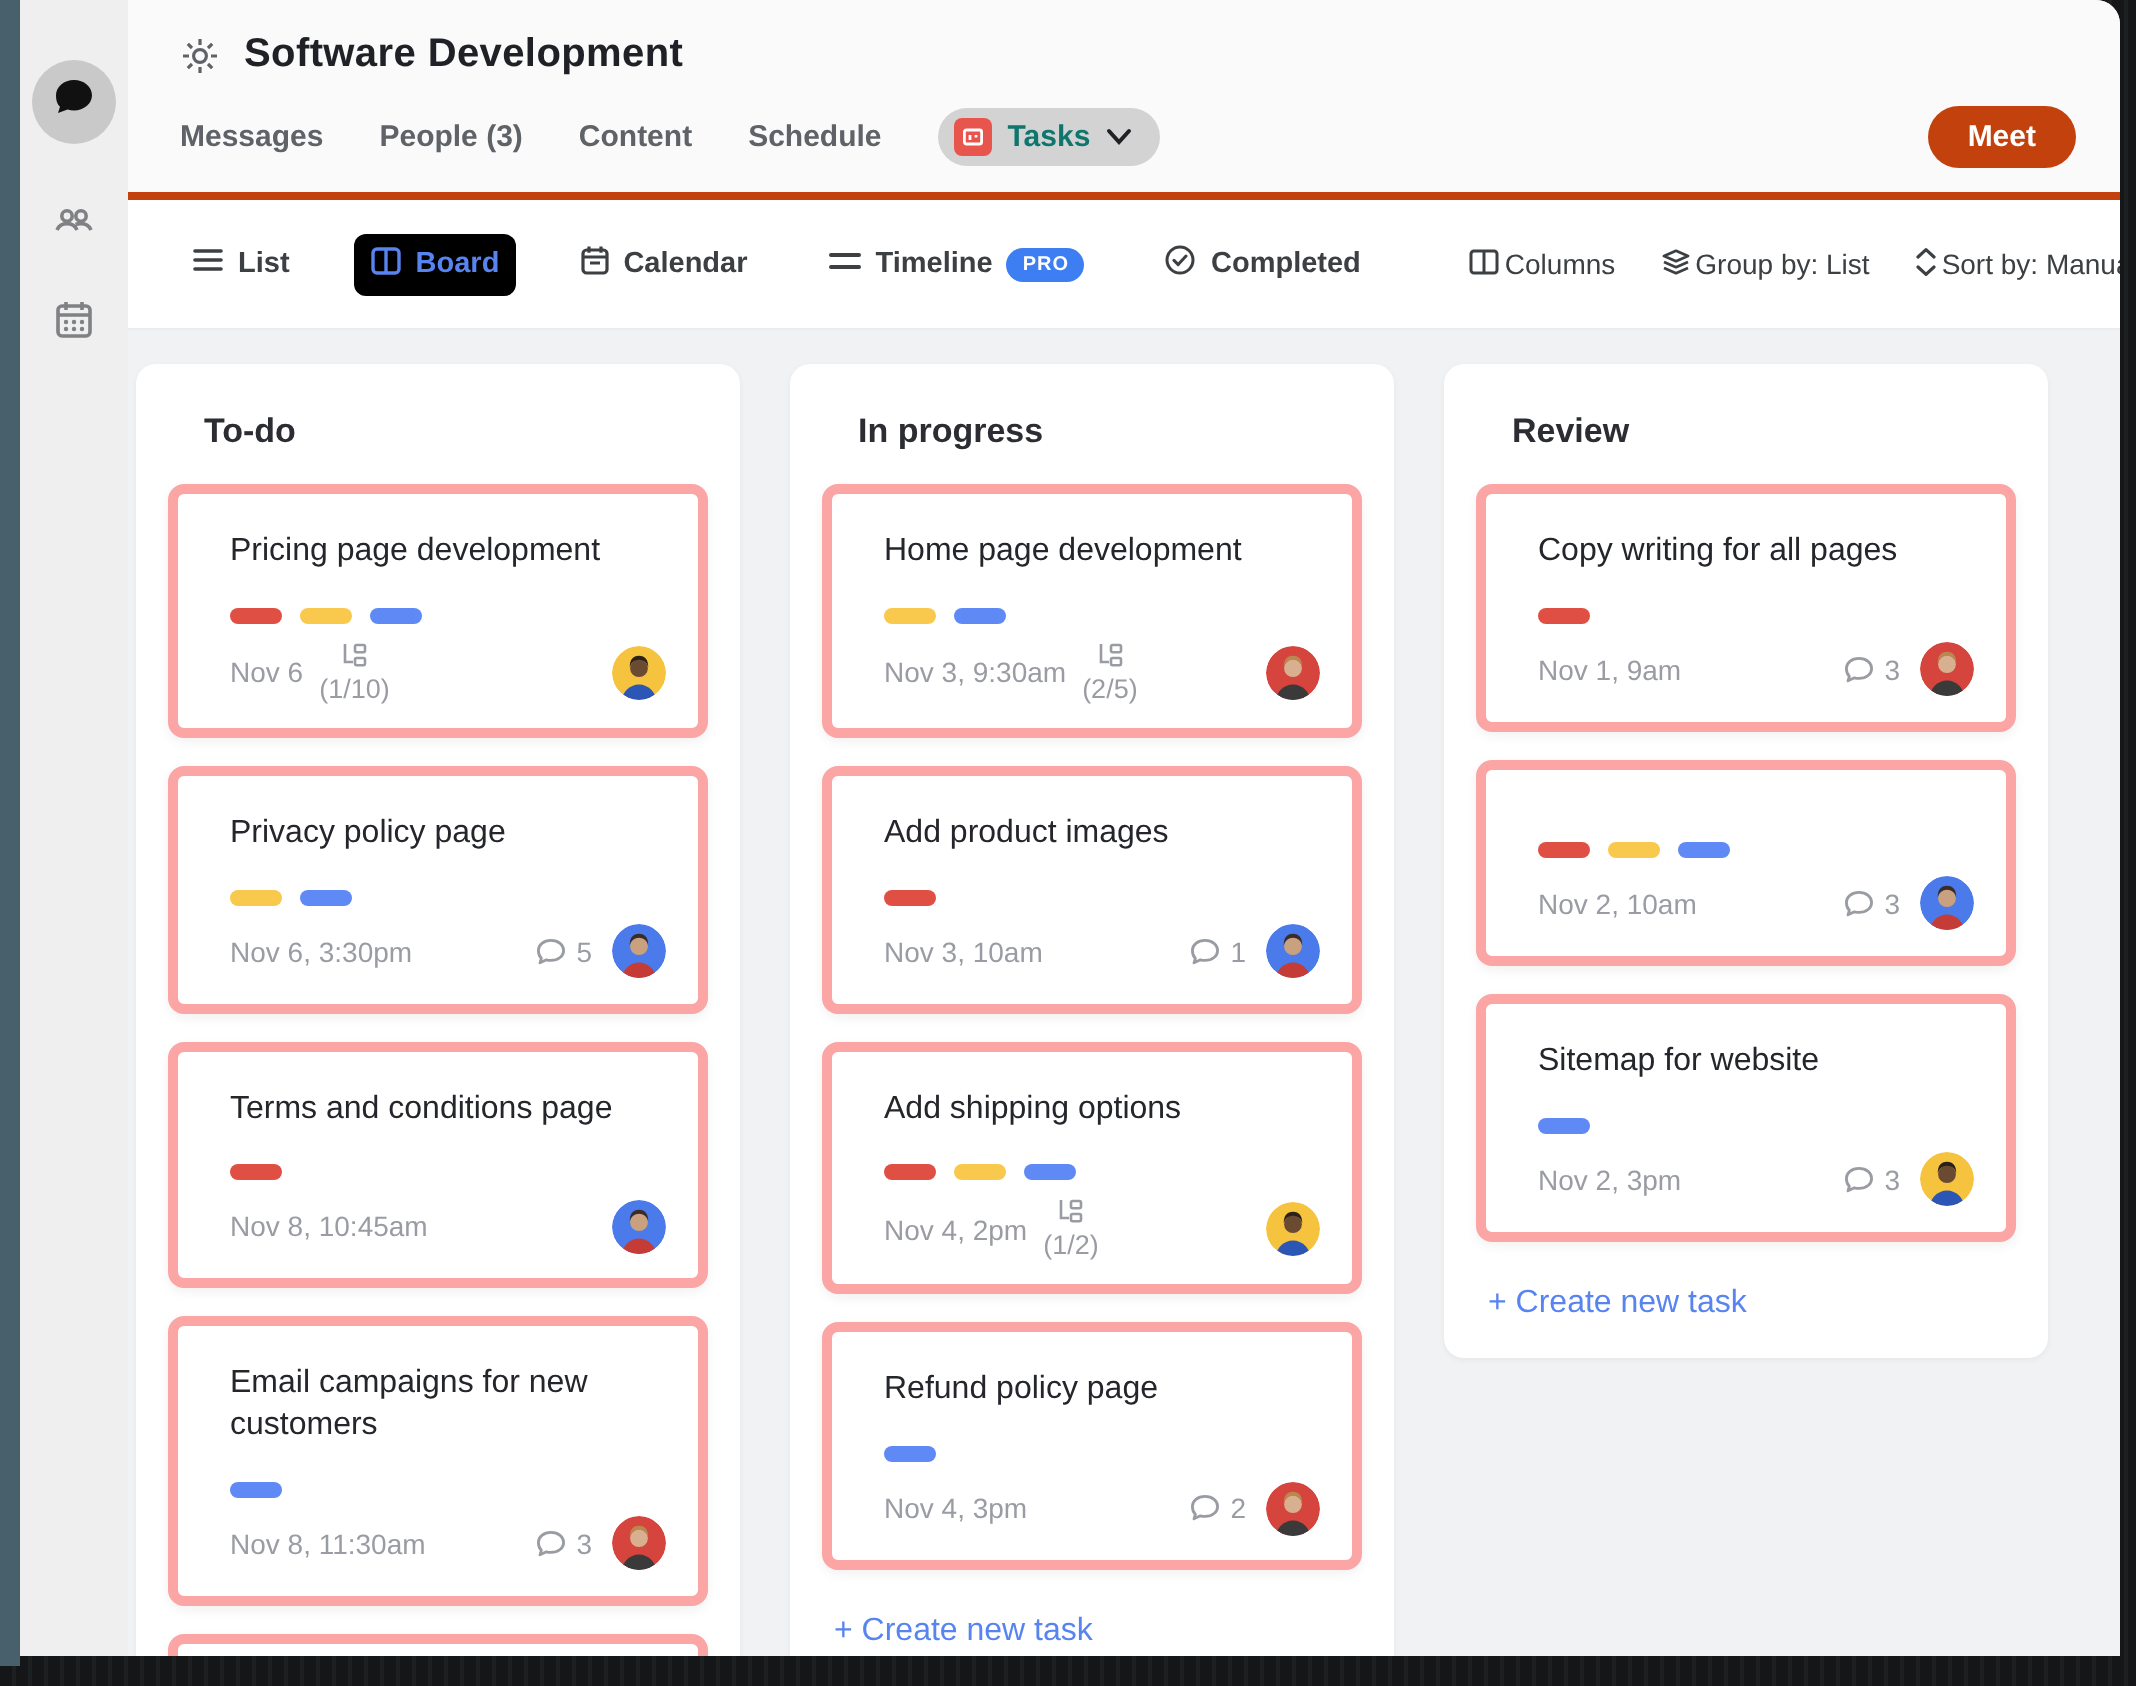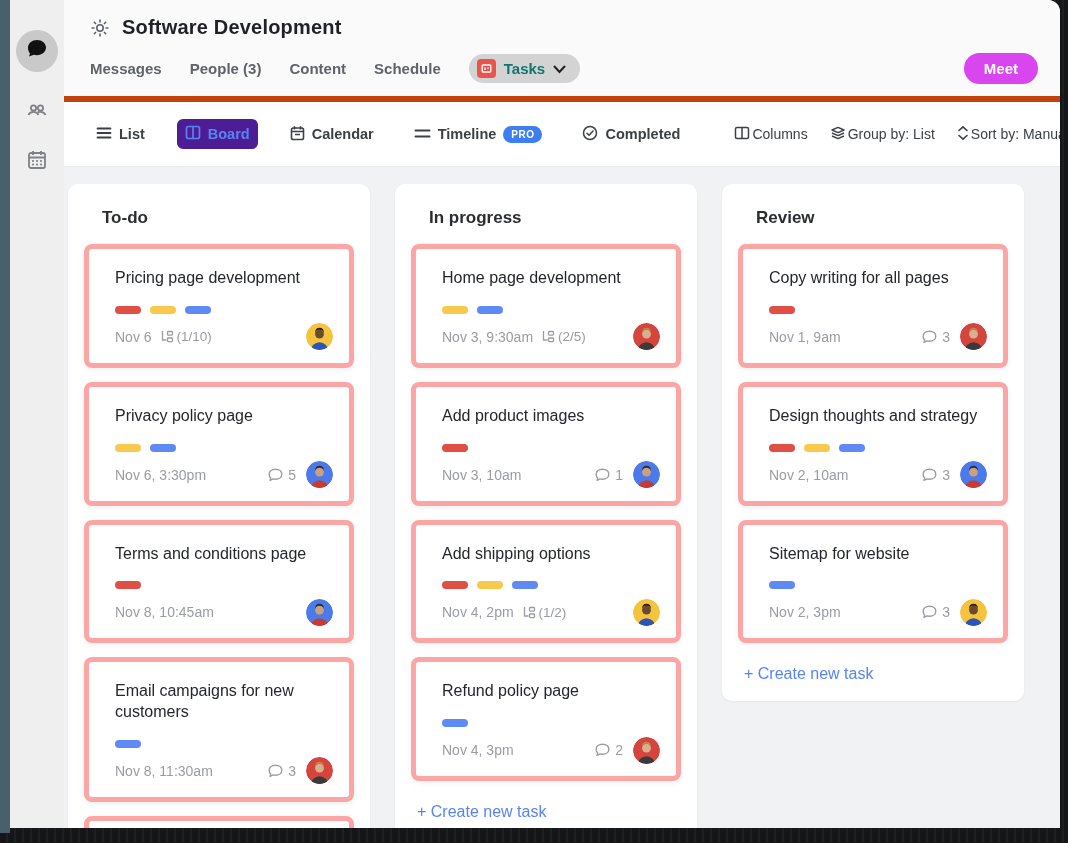--- a/index.html
+++ b/index.html
@@ -18,58 +18,58 @@
 
   
   .rail { width:54px; background:#efefef; flex:0 0 54px; display:flex; flex-direction:column; align-items:center; }
   .rail-avatar { margin-top:30px; width:42px; height:42px; border-radius:50%; background:#c9c9c9;
     display:flex; align-items:center; justify-content:center; cursor:pointer; }
   .rail-icon { margin-top:26px; width:24px; height:24px; display:flex; align-items:center; justify-content:center; cursor:pointer; }
 
   
   .main { flex:1; display:flex; flex-direction:column; min-width:0; }
 
-  .header { background:#fafafa; padding:16px 22px 0 26px; border-bottom:6px solid #c2410c; }
+  .header { background:#fafafa; padding:16px 22px 0 26px; border-bottom:4px solid #c2410c; }
   .header-row1 { display:flex; align-items:center; gap:12px; }
   .page-title { font-size:20px; font-weight:700; color:#1f2126; letter-spacing:.2px; }
   .gear { width:20px; height:20px; cursor:pointer; }
   .header-row2 { display:flex; align-items:center; margin-top:14px; padding-bottom:12px;justify-content:space-between; }
   .tab { font-size:15px; font-weight:600; color:#5f6368; margin-right:28px; cursor:pointer; white-space:nowrap; }
   .tab-pill { display:flex; align-items:center; gap:8px; background:#d3d3d3; border-radius:16px;
     padding:5px 14px 5px 8px; cursor:pointer; }
   .tab-pill .tab-label { font-size:15px; font-weight:700; color:#0f766e; }
   .tasks-glyph { width:19px; height:19px; background:#e8554d; border-radius:4px;
     display:flex; align-items:center; justify-content:center; }
-  .meet-btn { margin-left:auto; background:#d946ef; color:#fff; font-size:15px; font-weight:600;
+  .meet-btn { margin-left:auto; background:#c2410c; color:#fff; font-size:15px; font-weight:600;
     border:none; border-radius:16px; padding:7px 20px; cursor:pointer; }
 
   .toolbar { background:#fff; border-bottom:1px solid #ececec; height:65px;
     display:flex; align-items:center; padding:0 36px 0 24px; }
   .view-item { display:flex; align-items:center; gap:7px; margin-right:24px; cursor:pointer;
     font-size:14.5px; font-weight:600; color:#3c4043; padding:6px 8px; border-radius:6px; white-space:nowrap; }
-  .view-item.active { background:#4c1d95; color:#5884f0; }
+  .view-item.active { background:#000000; color:#5884f0; }
   .pro-badge { background:#3d7ef2; color:#fff; font-size:10px; font-weight:700; letter-spacing:.5px;
     border-radius:9px; padding:3px 8px; }
   .toolbar-right { margin-left:auto; display:flex; align-items:center; }
   .action-item { display:flex; align-items:center; gap:2px; margin-left:22px; cursor:pointer;
     font-size:14px; font-weight:500; color:#3c4043; white-space:nowrap; }
 
   
   .board { flex:1; background:#f1f2f4; padding:17px 0 0 4px; display:flex; align-items:flex-start; gap:25px; overflow:hidden; }
   .column { width:302px; flex:0 0 302px; background:#fff; border-radius:10px; padding:14px 16px 16px;
     box-shadow:0 1px 3px rgba(0,0,0,.05); }
   .column-title { font-size:17px; font-weight:600; color:#2b2d33; margin:10px 0 16px 18px; }
   .card { background:#fff; border:5px solid #fca5a5; border-radius:8px;
     box-shadow:0 2px 6px rgba(0,0,0,.06); padding:19px 16px 12px 26px; margin-bottom:14px; cursor:pointer; }
   .card-title { font-size:16px; font-weight:500; color:#24262b; line-height:1.3; }
   .tags { display:flex; gap:9px; margin-top:17px; }
   .tag { width:26px; height:8px; border-radius:4px; }
   .meta { display:flex; align-items:center; margin-top:9px; min-height:28px; }
   .date { font-size:14px; color:#9a9ca3; }
-  .subtask { display:flex; align-items:center; gap:3px; margin-left:8px; font-size:13.5px; color:#9a9ca3; }
+  .subtask { display:flex; align-items:center; gap:3px; margin-left:8px; font-size:13.5px; color:#9a9ca3;flex-direction:column; }
   .spacer { flex:1; }
   .comments { display:flex; align-items:center; gap:4px; font-size:14px; color:#9a9ca3; margin-right:10px; cursor:pointer; }
   .avatar { width:27px; height:27px; border-radius:50%; overflow:hidden; flex:0 0 27px; cursor:pointer; }
   .avatar svg { display:block; }
   .create-task { display:inline-block; margin:8px 0 2px 6px; font-size:16px; font-weight:500;
     color:#5884f0; cursor:pointer; text-decoration:none; }
 </style>
 </head>
 <body>
 
@@ -533,21 +533,20 @@
                         <path d="M5 29a9 9 0 0 1 18 0z" fill="#3a3a3a"></path>
                         <circle cx="14" cy="11.5" r="4.6" fill="#d9b08f"></circle>
                         <path d="M9.2 11a4.9 4.9 0 0 1 9.6 0c0-4-1.6-6-4.8-6s-4.8 2-4.8 6z" fill="#b98850"></path>
                       </g>
                     </svg>
                   </span>
     </div>
   </article>
 
   <article class="card">
-    <div class="card-title">Design thoughts and strategy</div>
     <div class="tags">
                   <span class="tag" style="background: rgb(224, 79, 68);"></span>
                   <span class="tag" style="background: rgb(248, 201, 76);"></span>
                   <span class="tag" style="background: rgb(95, 138, 245);"></span>
                 </div>
     <div class="meta">
       <span class="date">Nov 2, 10am</span>
 
       <span class="spacer"></span>
       <span class="comments">

